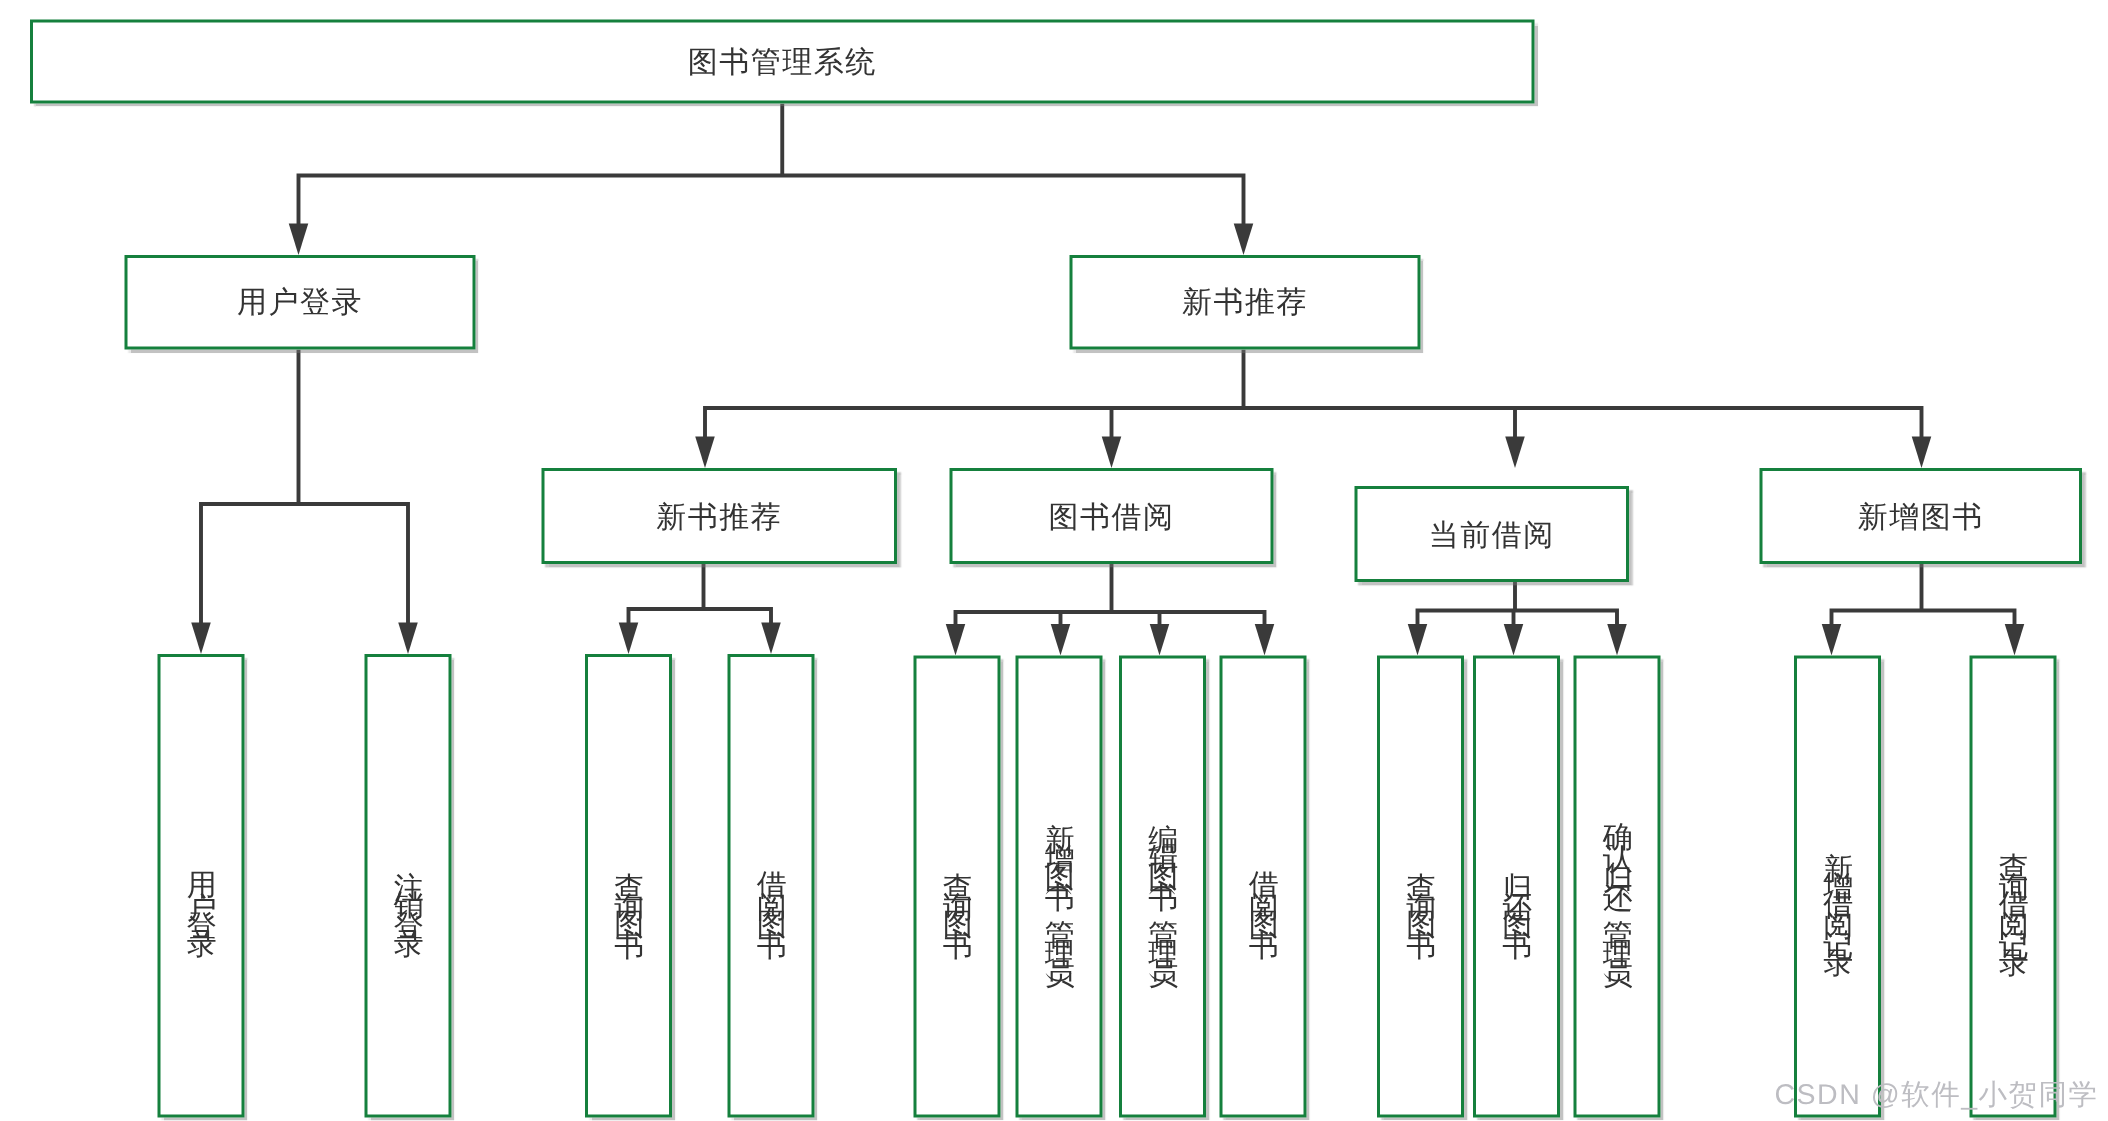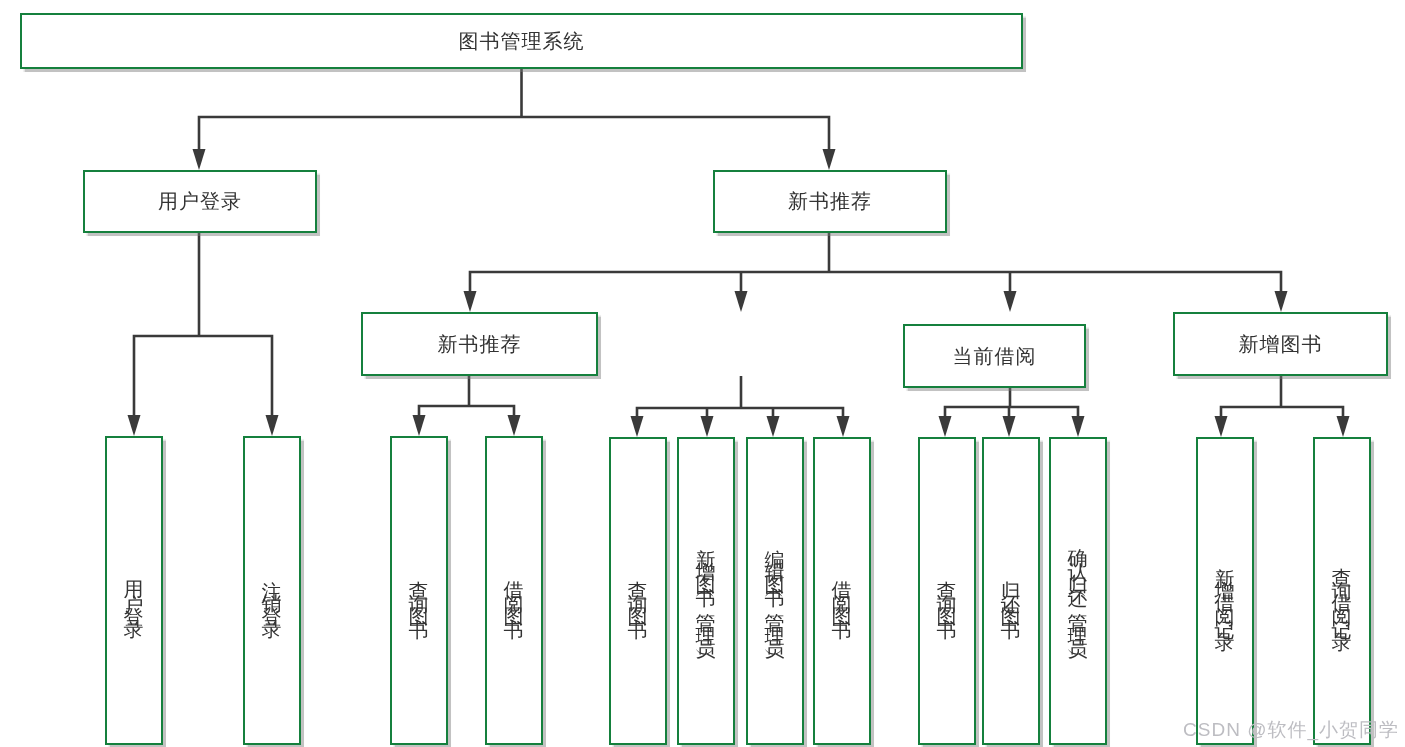--- a/index.html
+++ b/index.html
@@ -119,20 +119,23 @@
   <div class="node" style="left:83px;top:170px;width:234px;height:63px">
     <span class="hlabel">用户登录</span>
   </div>
   <div class="node" style="left:713px;top:170px;width:234px;height:63px">
     <span class="hlabel">新书推荐</span>
   </div>
 
   <div class="node" style="left:361px;top:312px;width:237px;height:64px">
     <span class="hlabel">新书推荐</span>
   </div>
+  <div class="node" style="left:633px;top:312px;width:216px;height:64px">
+    <span class="hlabel">图书借阅</span>
+  </div>
   <div class="node" style="left:903px;top:324px;width:183px;height:64px">
     <span class="hlabel">当前借阅</span>
   </div>
   <div class="node" style="left:1173px;top:312px;width:215px;height:64px">
     <span class="hlabel">新增图书</span>
   </div>
 
   <div class="node leaf" style="left:105px;top:436px;width:58px;height:309px">
     <span class="vlabel">用户登录</span>
   </div>

